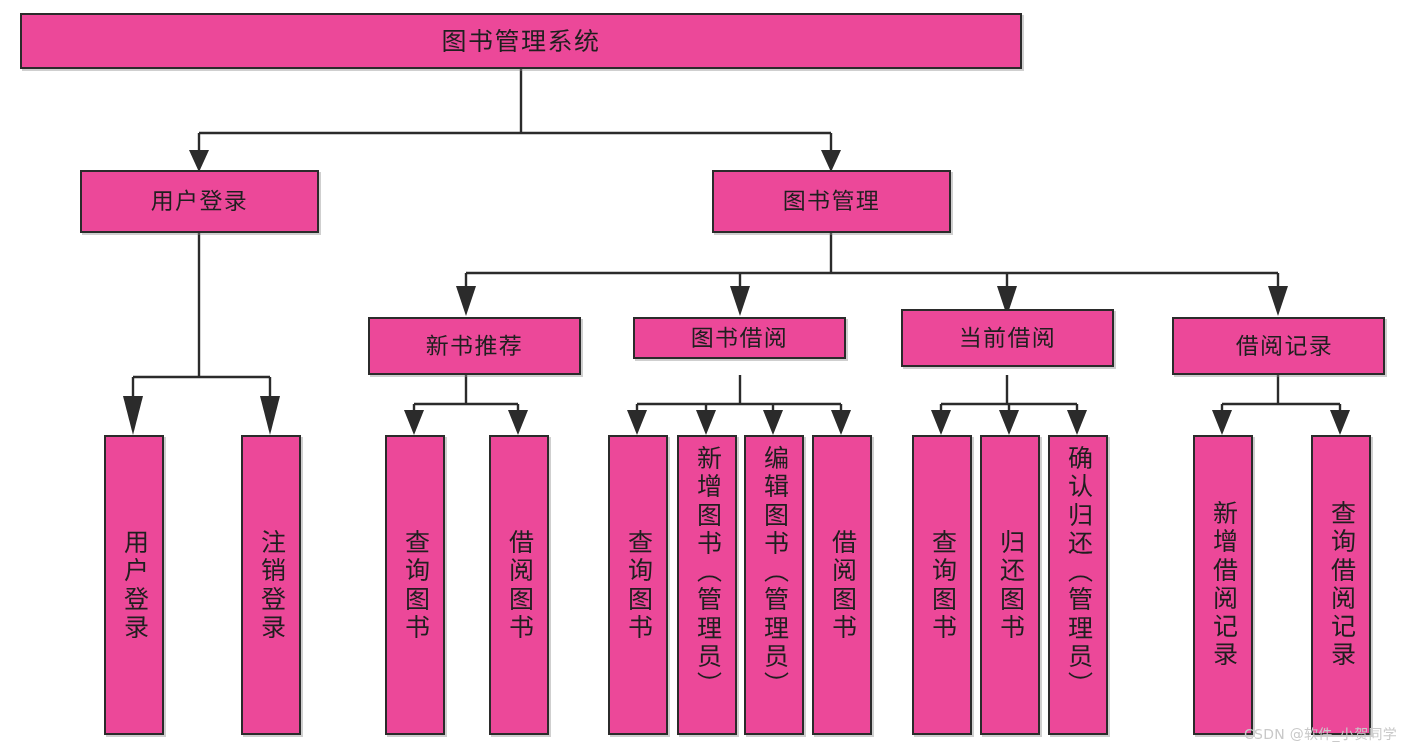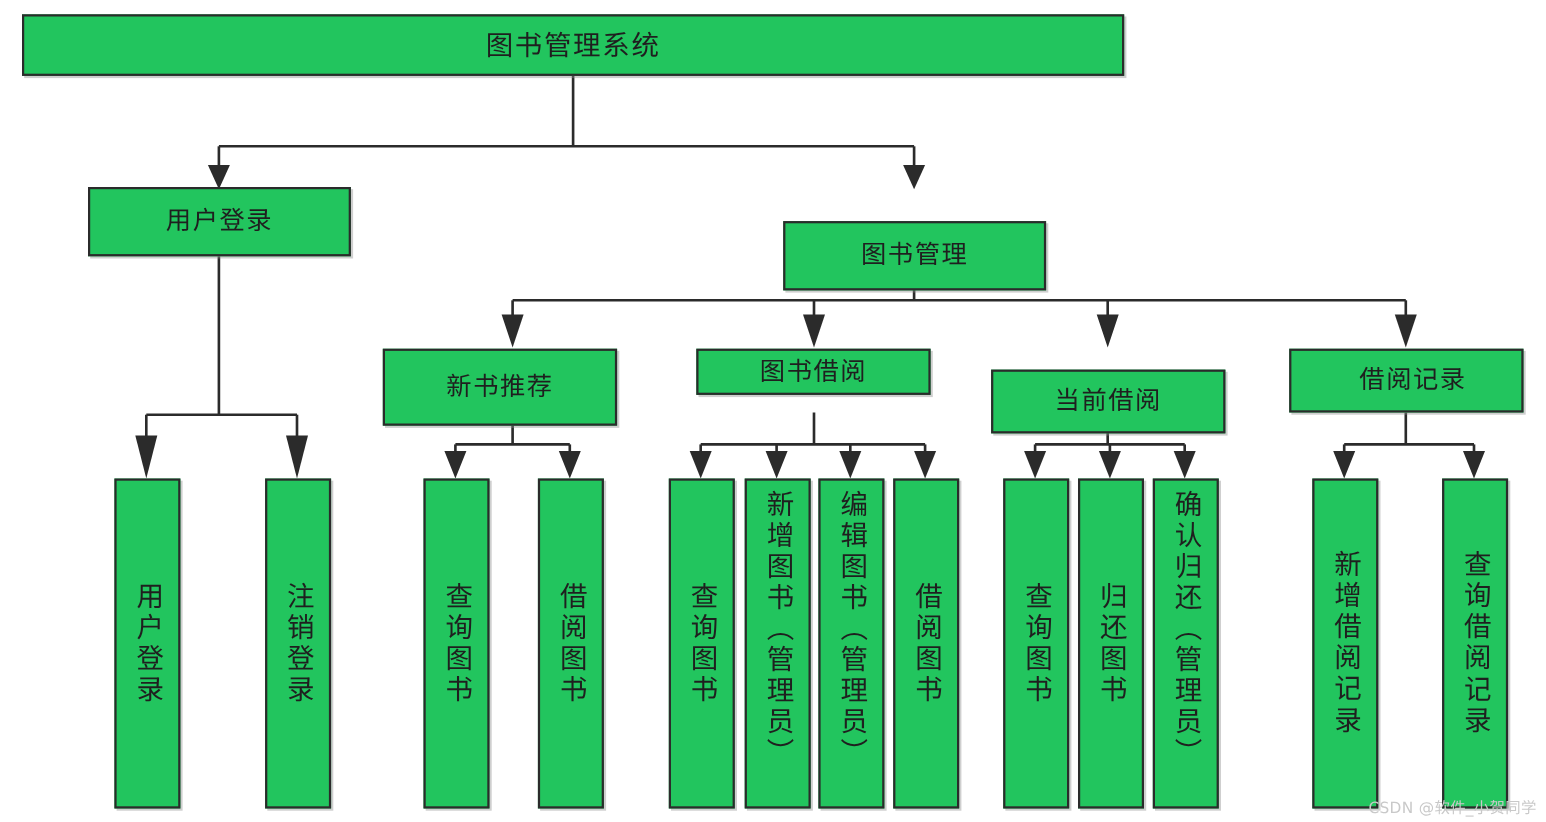--- a/index.html
+++ b/index.html
@@ -32,21 +32,21 @@
     stroke-width: 2.4;
     fill: none;
   }
   #wires polygon {
     fill: #2b2b2b;
   }
   
   .node {
     position: absolute;
     box-sizing: border-box;
-    background: #22c55e;
+    background: #ec4899;
     border: 2.6px solid #2b2b2b;
     box-shadow: 2px 2px 0 rgba(140,140,140,0.42);
     display: flex;
     align-items: center;
     justify-content: center;
   }
   .node .label {
     color: #1f1f1f;
     letter-spacing: 0.06em;
     white-space: nowrap;
@@ -172,33 +172,33 @@
   </svg>
 
   <div class="node root" style="left:20px; top:13px; width:1002px; height:56px;">
     <span class="label">图书管理系统</span>
   </div>
 
   <div class="node branch" style="left:80px; top:170px; width:239px; height:63px;">
     <span class="label">用户登录</span>
   </div>
 
-  <div class="node branch" style="left:712px; top:170px; width:239px; height:63px;margin-top:31px;">
+  <div class="node branch" style="left:712px; top:170px; width:239px; height:63px;">
     <span class="label">图书管理</span>
   </div>
 
-  <div class="node branch" style="left:348px; top:317px; width:213px; height:70px;">
+  <div class="node branch" style="left:368px; top:317px; width:213px; height:58px;">
     <span class="label">新书推荐</span>
   </div>
 
   <div class="node branch" style="left:633px; top:317px; width:213px; height:42px;">
     <span class="label">图书借阅</span>
   </div>
 
-  <div class="node branch" style="left:901px; top:336px; width:213px; height:58px;">
+  <div class="node branch" style="left:901px; top:309px; width:213px; height:58px;">
     <span class="label">当前借阅</span>
   </div>
 
   <div class="node branch" style="left:1172px; top:317px; width:213px; height:58px;padding-left:12px;">
     <span class="label">借阅记录</span>
   </div>
 
   <div class="node leaf centered" style="left:104px; top:435px; width:60px; height:300px;">
     <span class="label">用户登录</span>
   </div>

